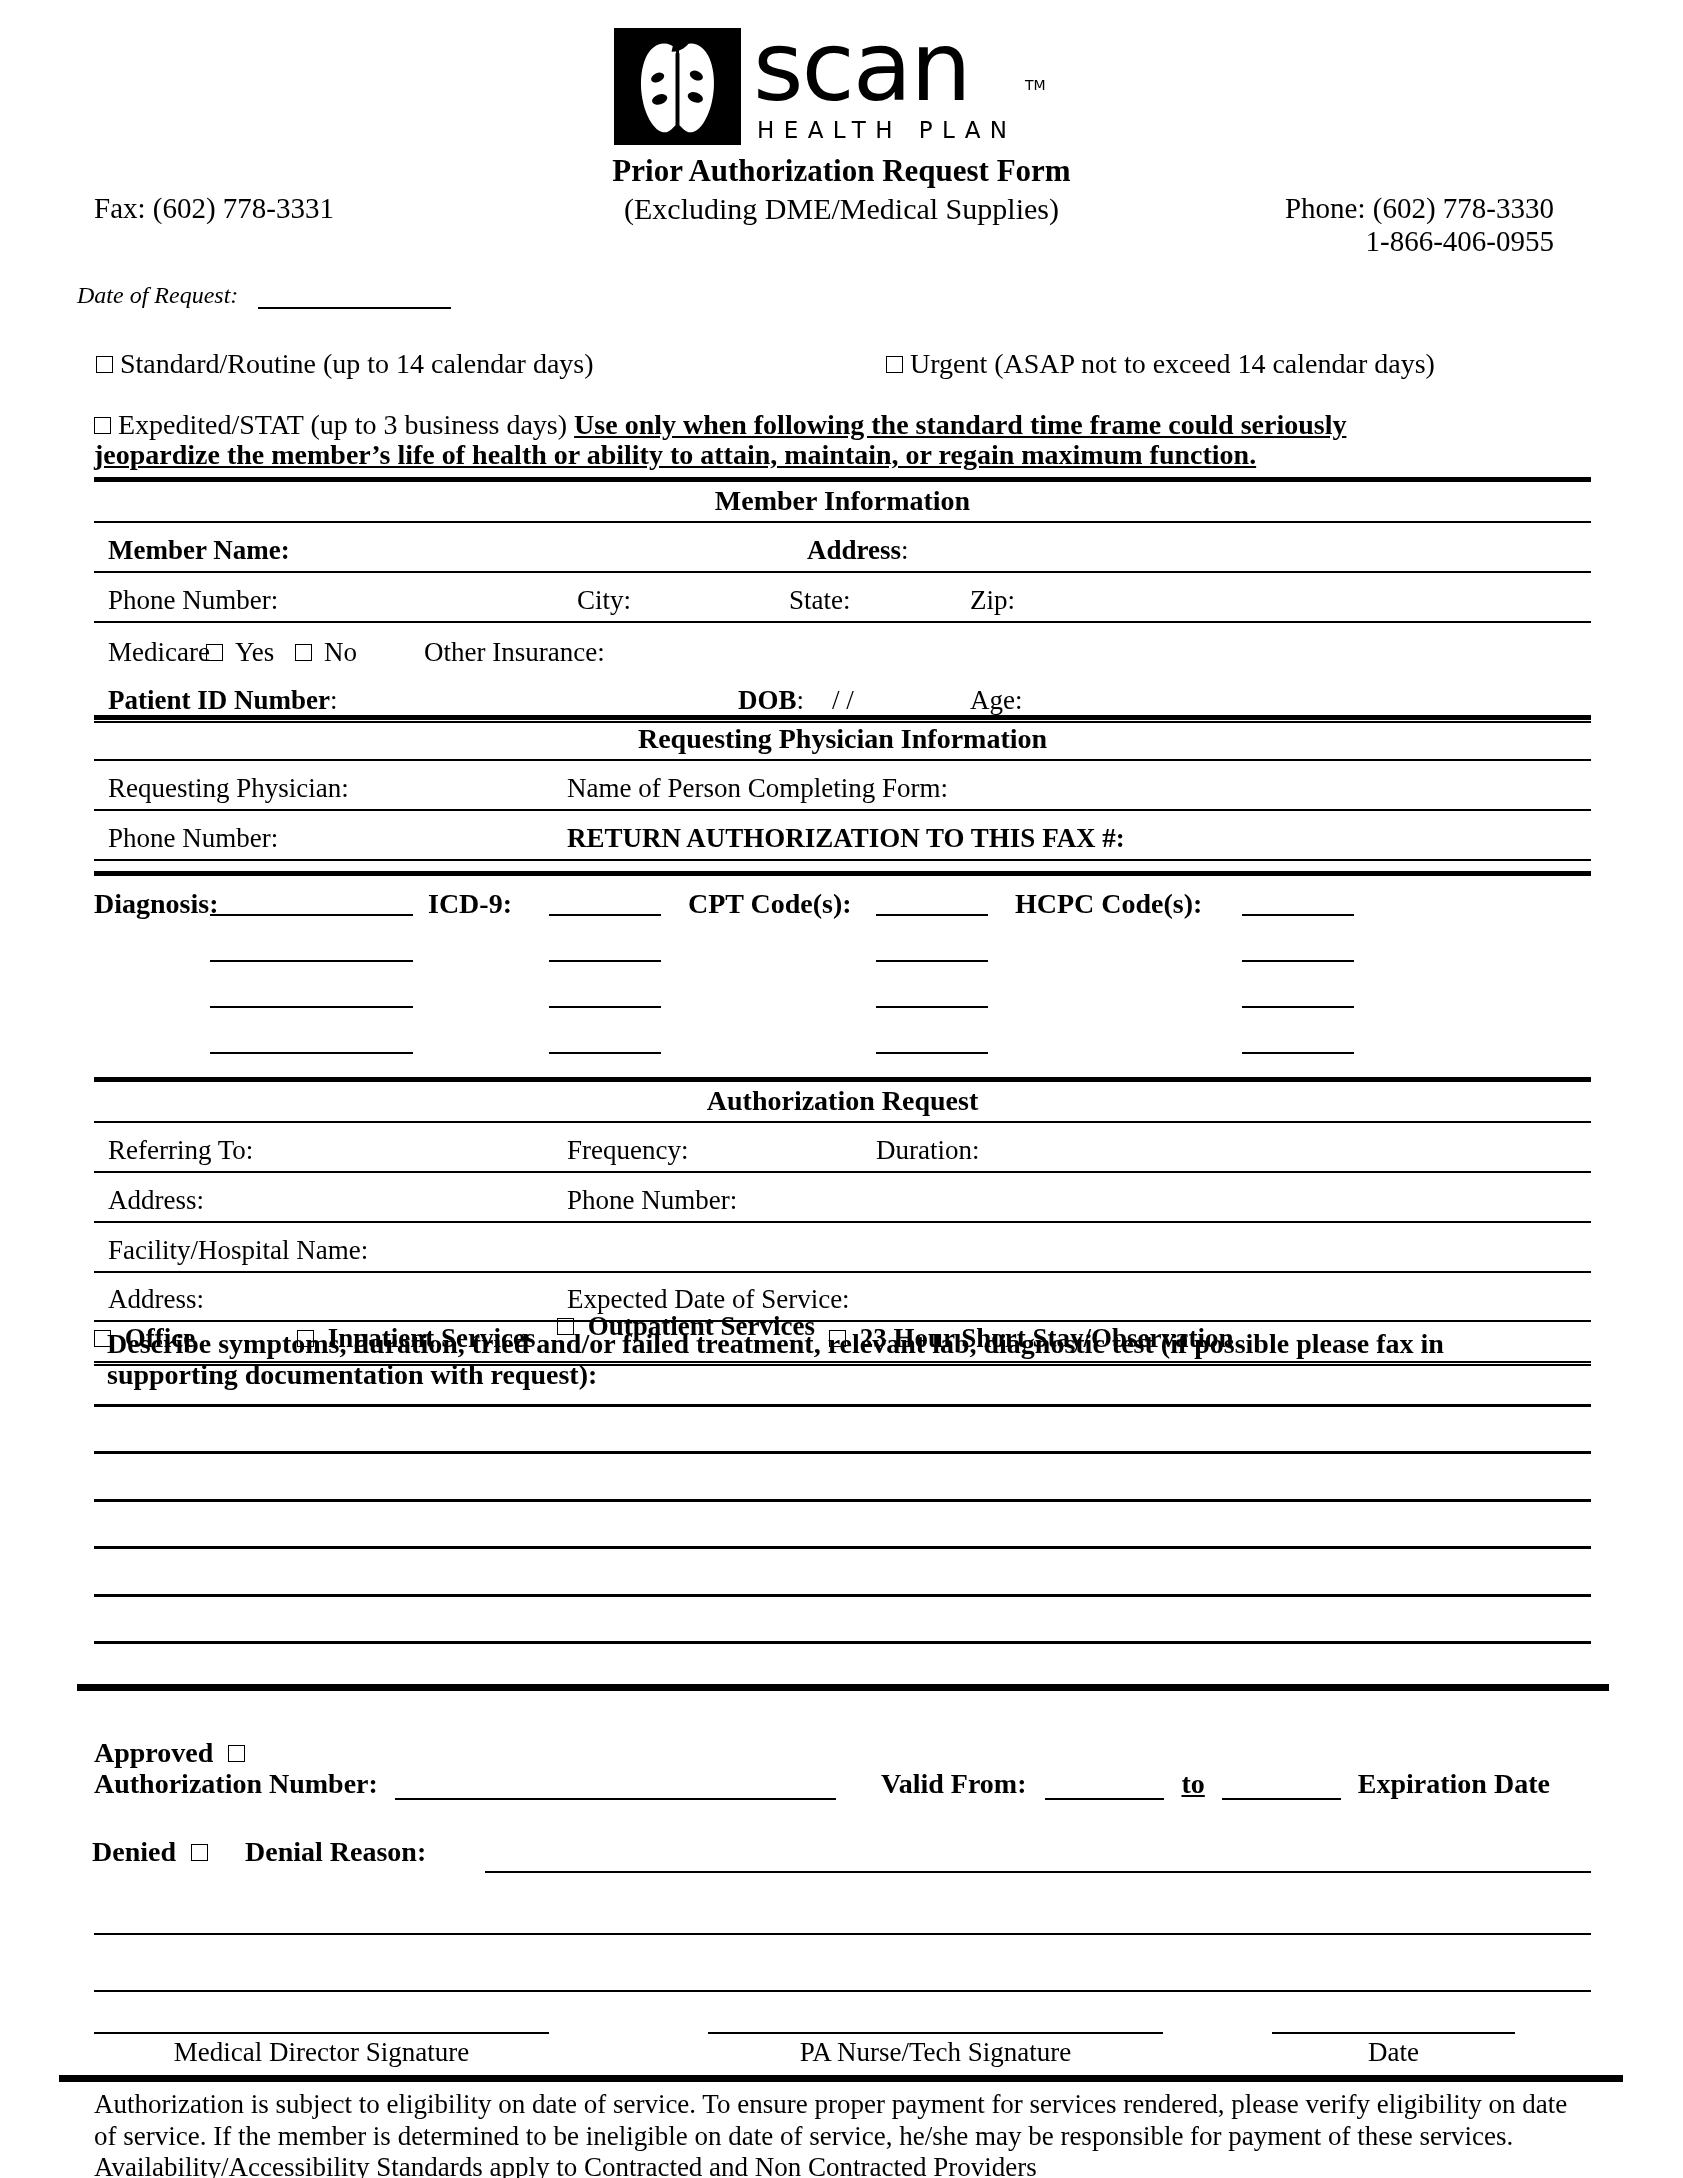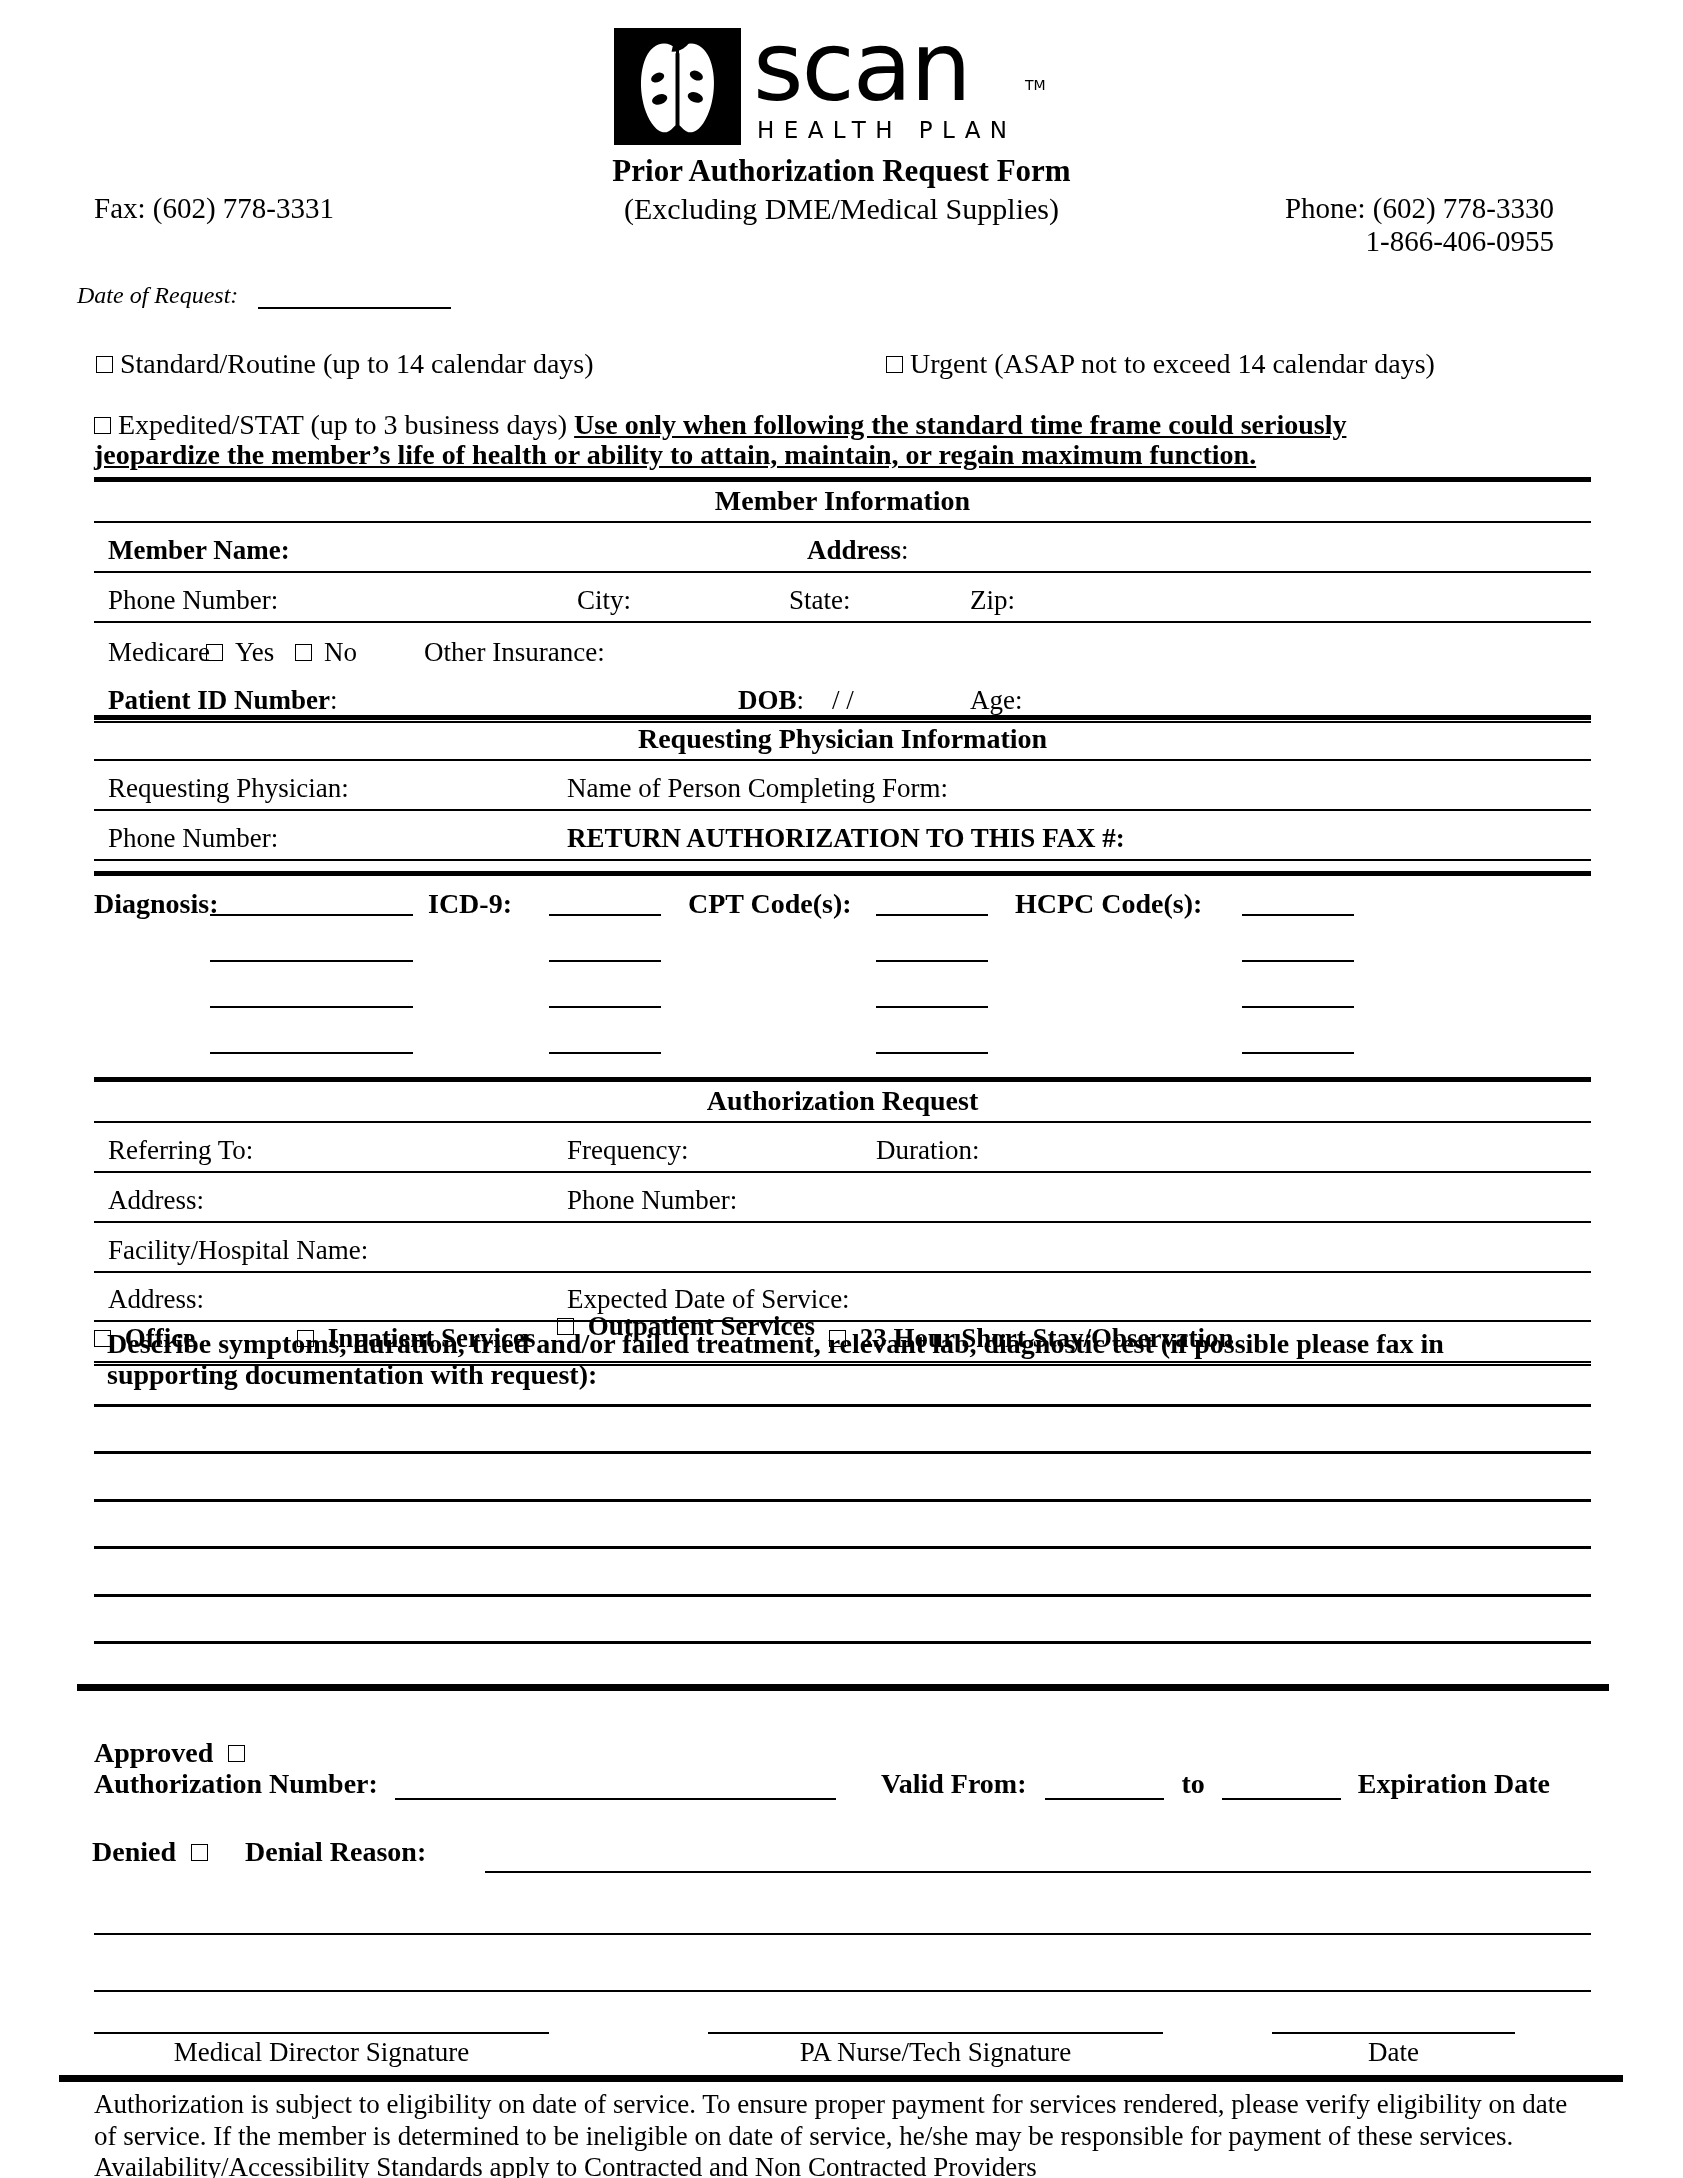--- a/index.html
+++ b/index.html
@@ -444,21 +444,21 @@
     <span class="cb" style="margin-left:8px;margin-right:0;"></span>
   </div>
 
   <div class="hp-line" style="left:94px;top:1768px;">
     <span>Authorization Number:</span>
     <span class="ul" style="width:441px;margin-left:10px;"></span>
   </div>
   <div class="hp-line" style="left:881px;top:1768px;">
     <span>Valid From:</span>
     <span class="ul" style="width:119px;margin-left:12px;"></span>
-    <span style="margin-left:10px;">to</span>
+    <span style="margin-left:10px;text-decoration:underline;">to</span>
     <span class="ul" style="width:119px;margin-left:10px;"></span>
     <span style="margin-left:10px;">Expiration Date</span>
   </div>
 
   <div class="hp-line" style="left:92px;top:1836px;text-align:center;">
     <span>Denied</span>
     <span class="cb" style="margin-left:8px;margin-right:0;"></span>
     <span style="margin-left:30px;">Denial Reason:</span>
   </div>
   <div class="sig-line" style="left:485px;top:1871px;width:1106px;"></div>

